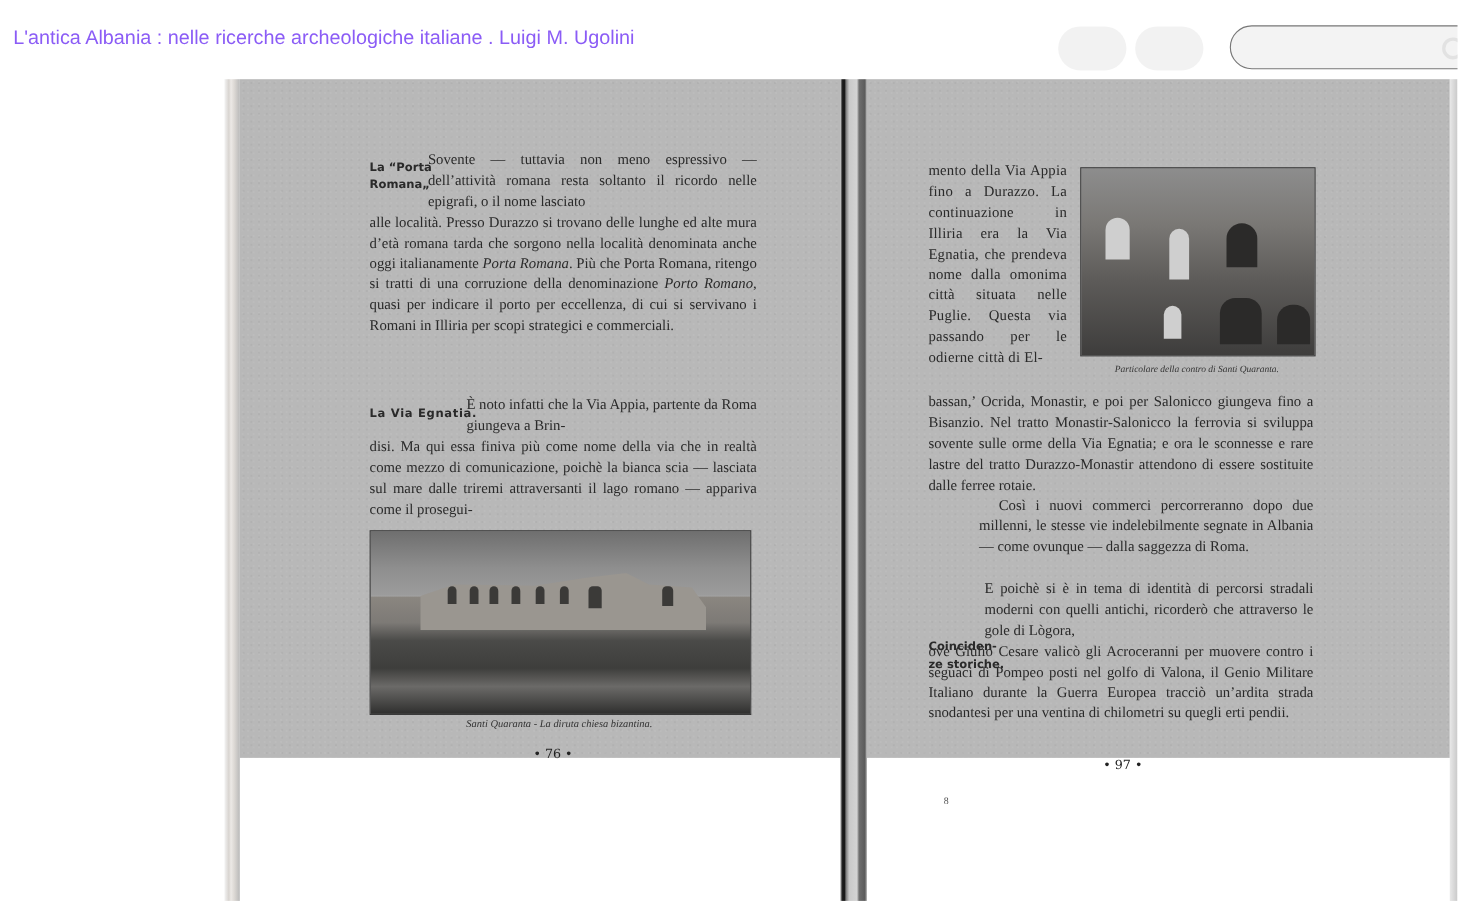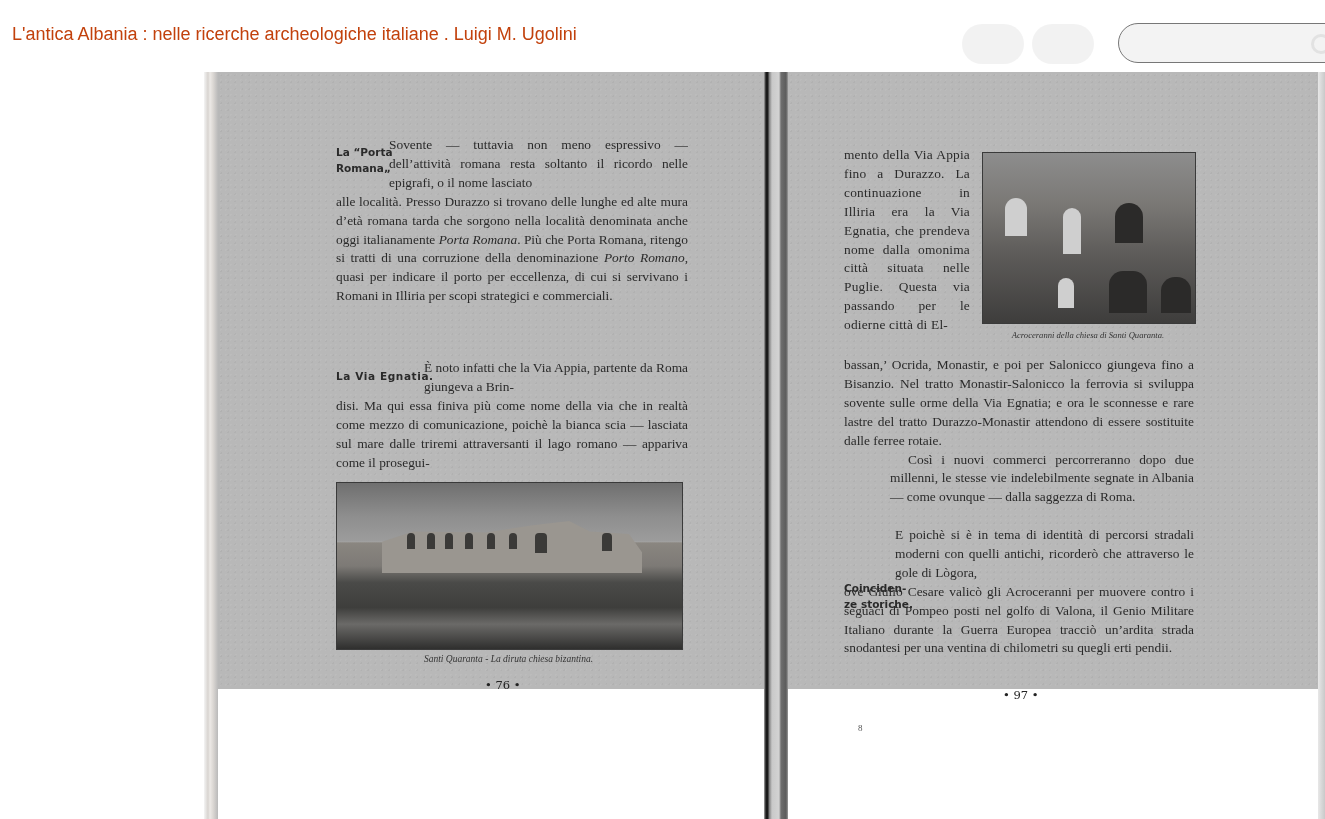--- a/index.html
+++ b/index.html
@@ -7,21 +7,21 @@
       width: 1325px; height: 819px; overflow: hidden;
       background: #ffffff; position: relative;
       font-family: "Liberation Sans", sans-serif;
     }
     .topbar {
       position: absolute; left: 0; top: 0; width: 1325px; height: 72px;
       background: #ffffff;
     }
     .doc-title {
       position: absolute; left: 12px; top: 24px;
-      font-size: 18px; color: #c2410c;
+      font-size: 18px; color: #8b5cf6;
       font-family: "Liberation Sans", sans-serif;
       white-space: nowrap;
     }
     .ghost-btn {
       position: absolute; top: 24px; height: 40px; width: 62px;
       background: #f1f1f1; border-radius: 20px; opacity: 0.9;
     }
     .ghost-btn.b1 { left: 962px; }
     .ghost-btn.b2 { left: 1032px; }
     .search-box {
@@ -176,21 +176,21 @@
     </div>
 
     <div class="photo2">
       <div class="win" style="left:22px; top:45px; width:22px; height:38px"></div>
       <div class="win" style="left:80px; top:55px; width:18px; height:46px"></div>
       <div class="dark" style="left:132px; top:50px; width:28px; height:40px"></div>
       <div class="win" style="left:75px; top:125px; width:16px; height:30px"></div>
       <div class="dark" style="left:126px; top:118px; width:38px; height:42px"></div>
       <div class="dark" style="left:178px; top:124px; width:30px; height:36px"></div>
     </div>
-    <div class="caption rp-caption">Acroceranni della chiesa di Santi Quaranta.</div>
+    <div class="caption rp-caption">Particolare della contro di Santi Quaranta.</div>
 
     <div class="rp-block1">
       <div class="text">bassan,’ Ocrida, Monastir, e poi per Salonicco giungeva fino a Bisanzio. Nel tratto Monastir-Salonicco la ferrovia si sviluppa sovente sulle orme della Via Egnatia; e ora le sconnesse e rare lastre del tratto Durazzo-Monastir attendono di essere sostituite dalle ferree rotaie.</div>
       <div class="text para2">Così i nuovi commerci percorreranno dopo due millenni, le stesse vie indelebilmente segnate in Albania — come ovunque — dalla saggezza di Roma.</div>
     </div>
 
     <div class="rp-block2">
       <div class="marginal">Coinciden-ze storiche.</div>
       <div class="text indented">E poichè si è in tema di identità di percorsi stradali moderni con quelli antichi, ricorderò che attraverso le gole di Lògora,</div>
       <div class="text">ove Giulio Cesare valicò gli Acroceranni per muovere contro i seguaci di Pompeo posti nel golfo di Valona, il Genio Militare Italiano durante la Guerra Europea tracciò un’ardita strada snodantesi per una ventina di chilometri su quegli erti pendii.</div>

